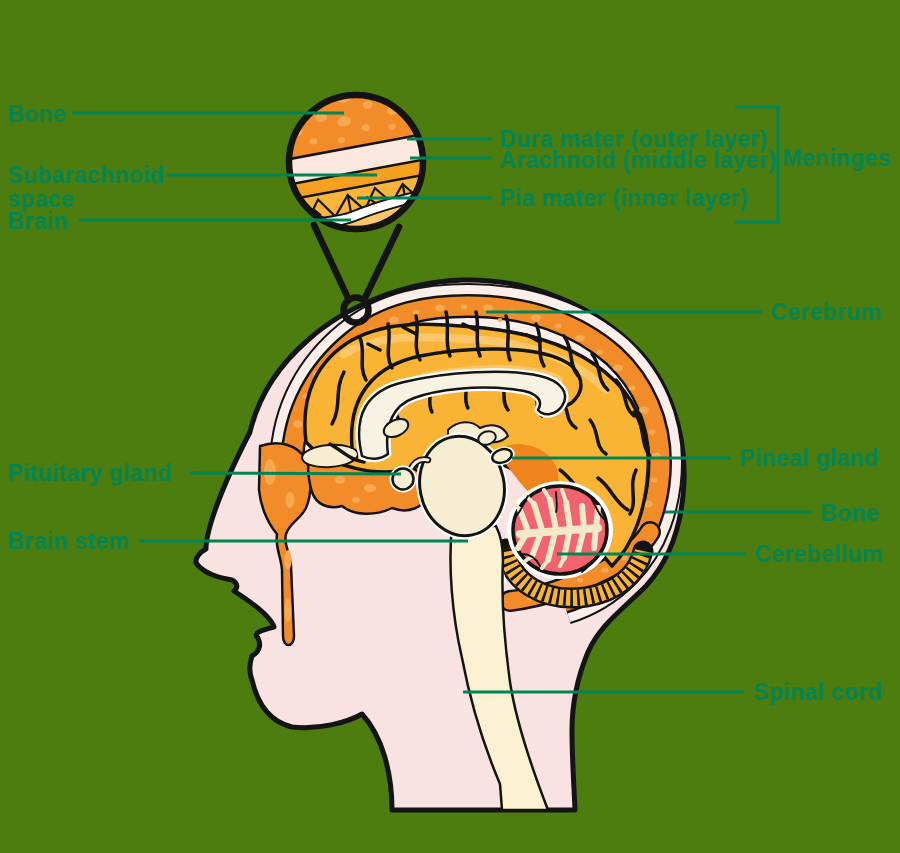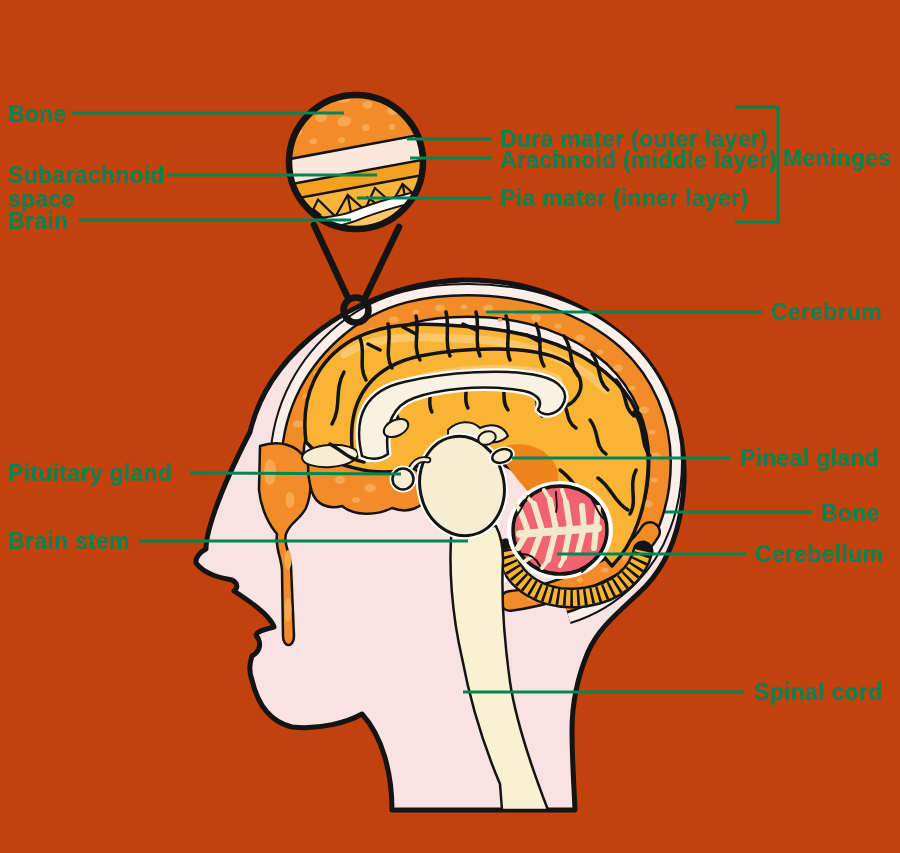--- a/index.html
+++ b/index.html
@@ -1,16 +1,16 @@
 <!DOCTYPE html>
 <html><head>
 <meta charset="utf-8">
 <style>
   html,body{margin:0;padding:0;background:#fff;}
-  .stage{position:relative;width:900px;height:853px;background:#c2410c;overflow:hidden;}
+  .stage{position:relative;width:900px;height:853px;background:#4d7c0f;overflow:hidden;}
   svg{display:block;}
   .lbl{font-family:"Liberation Sans",sans-serif;font-weight:700;font-size:23px;fill:#008554;letter-spacing:.3px;}
   .ldr{stroke:#008554;stroke-width:3;fill:none;}
   .ln{stroke:#141414;fill:none;}
   .sulci{stroke:#141414;stroke-width:3.5;fill:none;stroke-linecap:round;stroke-linejoin:round;}
   .vein{stroke:#141414;stroke-width:1.8;fill:none;stroke-linecap:round;}
   .arbor{stroke:#F3E9C8;fill:none;stroke-linecap:round;stroke-linejoin:round;}
   .spot{fill:#F7A850;}
 </style>
 </head>

